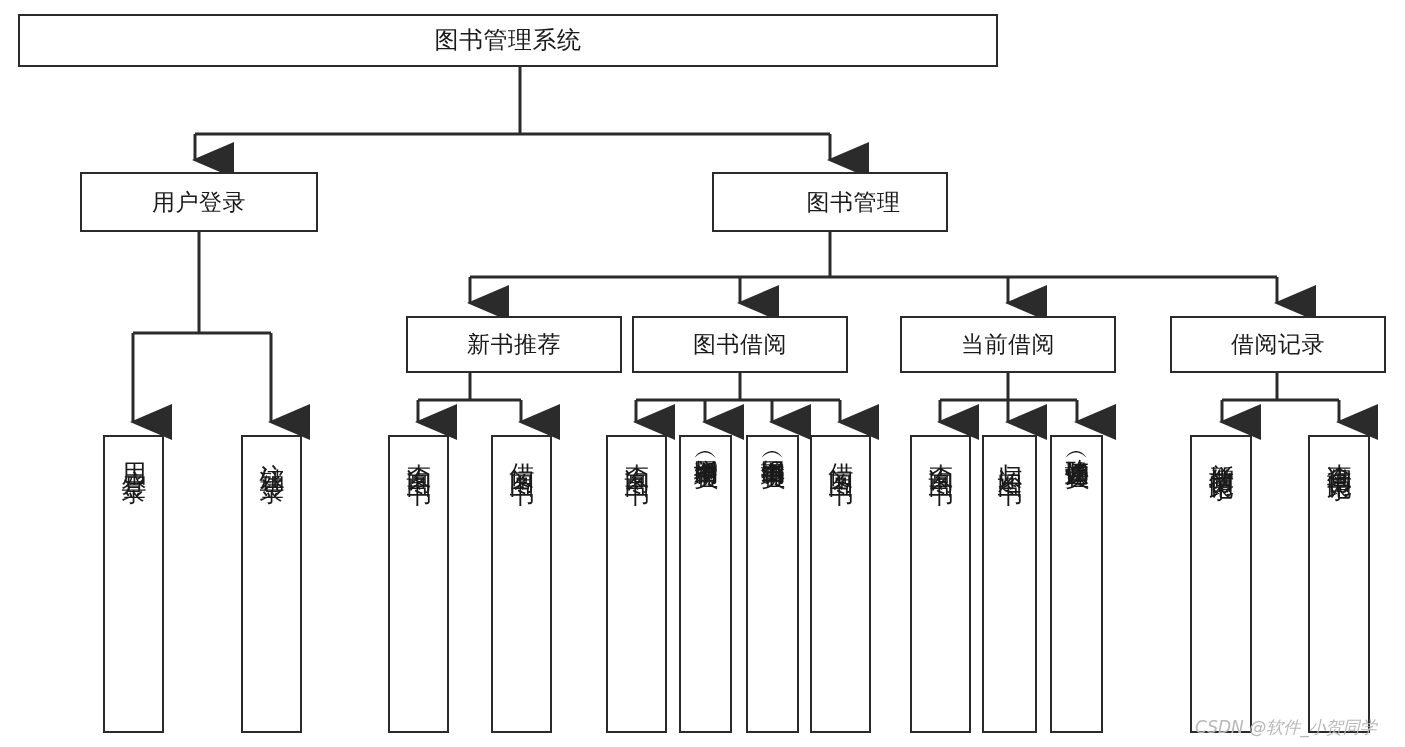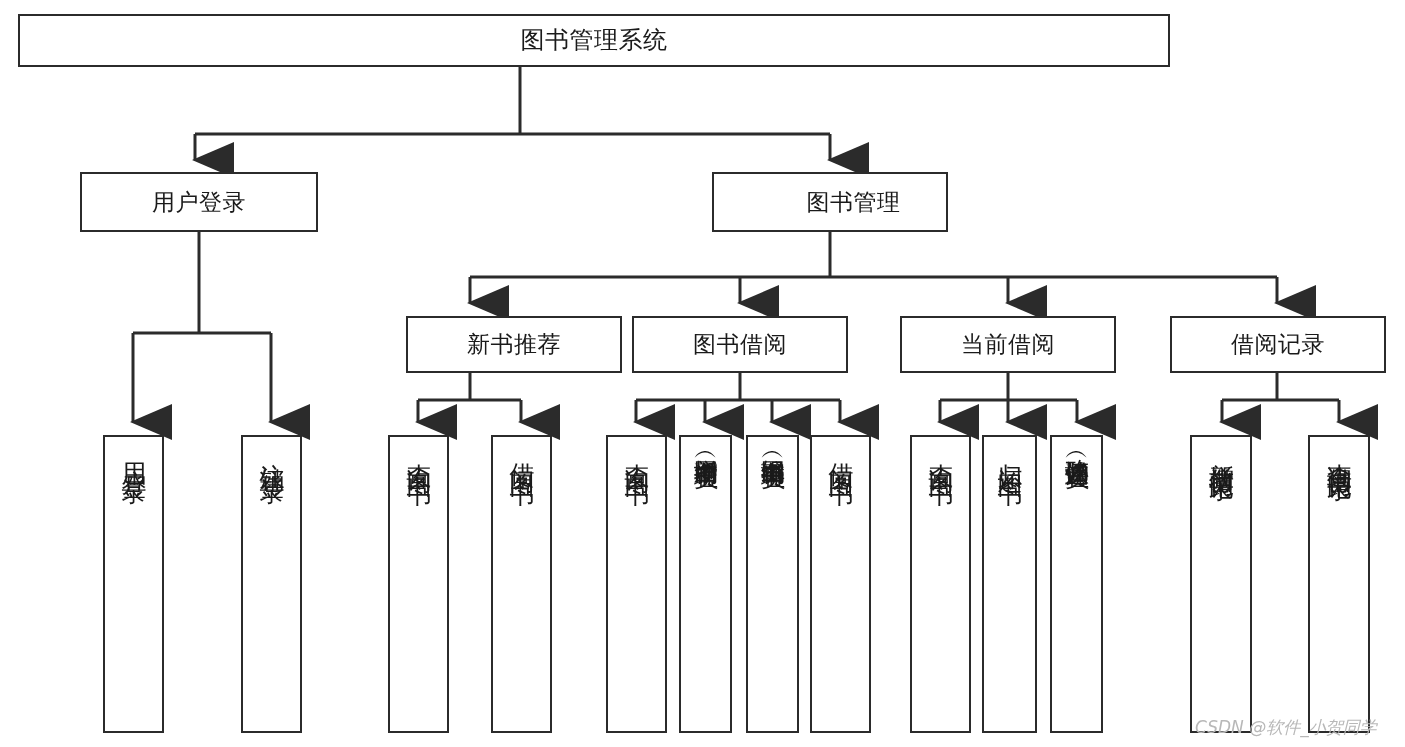--- a/index.html
+++ b/index.html
@@ -132,21 +132,21 @@
       <path d="M 1008 400 L 1008 422" marker-end="url(#arrow)"></path>
       <path d="M 1077 400 L 1077 422" marker-end="url(#arrow)"></path>
 
       <path d="M 1277 373 L 1277 400"></path>
       <path d="M 1222 400 L 1339 400"></path>
       <path d="M 1222 400 L 1222 422" marker-end="url(#arrow)"></path>
       <path d="M 1339 400 L 1339 422" marker-end="url(#arrow)"></path>
     </g>
   </svg>
 
-  <div class="node horiz root" style="left:18px; top:14px; width:1152px; height:53px;">
+  <div class="node horiz root" style="left:18px; top:14px; width:980px; height:53px;">
     <span class="label">图书管理系统</span>
   </div>
 
   <div class="node horiz" style="left:80px; top:172px; width:238px; height:60px;">
     <span class="label">用户登录</span>
   </div>
   <div class="node horiz" style="left:712px; top:172px; width:236px; height:60px;padding-left:47px;">
     <span class="label">图书管理</span>
   </div>
 

